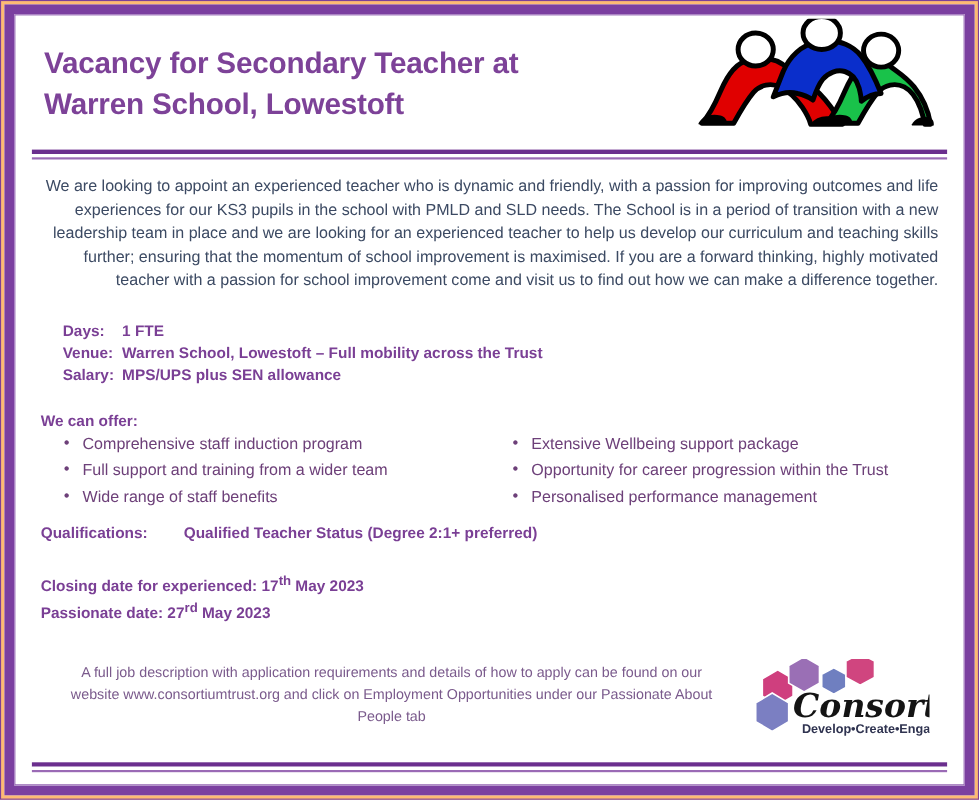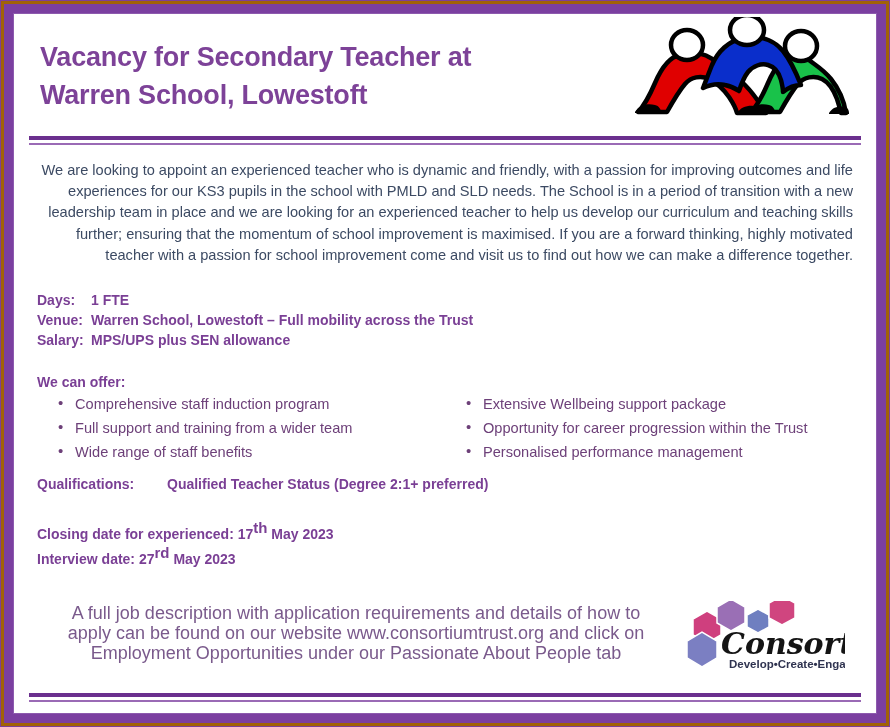--- a/index.html
+++ b/index.html
@@ -13,21 +13,21 @@
     font-family: "Liberation Sans", sans-serif;
     overflow: hidden;
   }
 
   
   .page {
     position: relative;
     box-sizing: border-box;
     width: 890px;
     height: 727px;
-    background: #a16207;
+    background: #fdba74;
     border: 1px solid #7d3f98;
     padding: 3px;
   }
   .page-inner {
     box-sizing: border-box;
     width: 100%;
     height: 100%;
     border: 9px solid #7b3fa0;
     background: #ffffff;
     position: relative;
@@ -94,20 +94,21 @@
     line-height: 21.4px;
     text-align: right;
   }
 
   .details {
     margin-top: 23px;
     color: #7a3f95;
     font-size: 14px;
     font-weight: bold;
     line-height: 20px;
+    margin-left: 20px;
   }
   .details-row {
     display: flex;
   }
   .details-key {
     display: inline-block;
     min-width: 54px;
   }
 
   .offer-head {
@@ -152,34 +153,34 @@
   }
   .quals-key { display: inline-block; min-width: 130px; }
 
   .dates {
     margin-top: 24px;
     color: #7a3f95;
     font-size: 14px;
     font-weight: bold;
     line-height: 20px;
   }
-  .dates sup { font-size: 15px; vertical-align: super; }
+  .dates sup { font-size: 12px; vertical-align: super; }
 
   
   .footer {
     display: flex;
     align-items: flex-start;
     margin-top: 30px;
     padding: 0 4px;
   }
   .footer-text {
     flex: 1;
     text-align: center;
     color: #7a5a8c;
-    font-size: 18px;
+    font-size: 13px;
     line-height: 20px;
     padding: 4px 20px 0 22px;
   }
   .footer-logo {
     width: 180px;
     padding-top: 2px;
   }
 
   
   .bottom-rule {
@@ -283,21 +284,21 @@
 
         <div class="quals">
           <span class="quals-key">Qualifications:</span><span>Qualified Teacher Status (Degree 2:1+ preferred)</span>
         </div>
 
         <div class="dates">
           <div>
             <span>Closing date for experienced: </span><span>17</span><sup>th</sup><span> May 2023</span>
           </div>
           <div>
-            <span>Interview date: </span><span>27</span><sup>rd</sup><span> May 2023</span>
+            <span>Passionate date: </span><span>27</span><sup>rd</sup><span> May 2023</span>
           </div>
         </div>
 
         <div class="footer">
           <div class="footer-text">A full job description with application requirements and details of how to apply can be found on our website www.consortiumtrust.org and click on Employment Opportunities under our Passionate About People tab</div>
           <div class="footer-logo">
             <svg width="176" height="74" viewBox="0 0 176 74" aria-hidden="true">
 
               <g stroke="#ffffff" stroke-width="1.5">
                 <polygon points="24,18 38,10 52,18 52,34 38,42 24,34" fill="#cf3f7e"></polygon>

